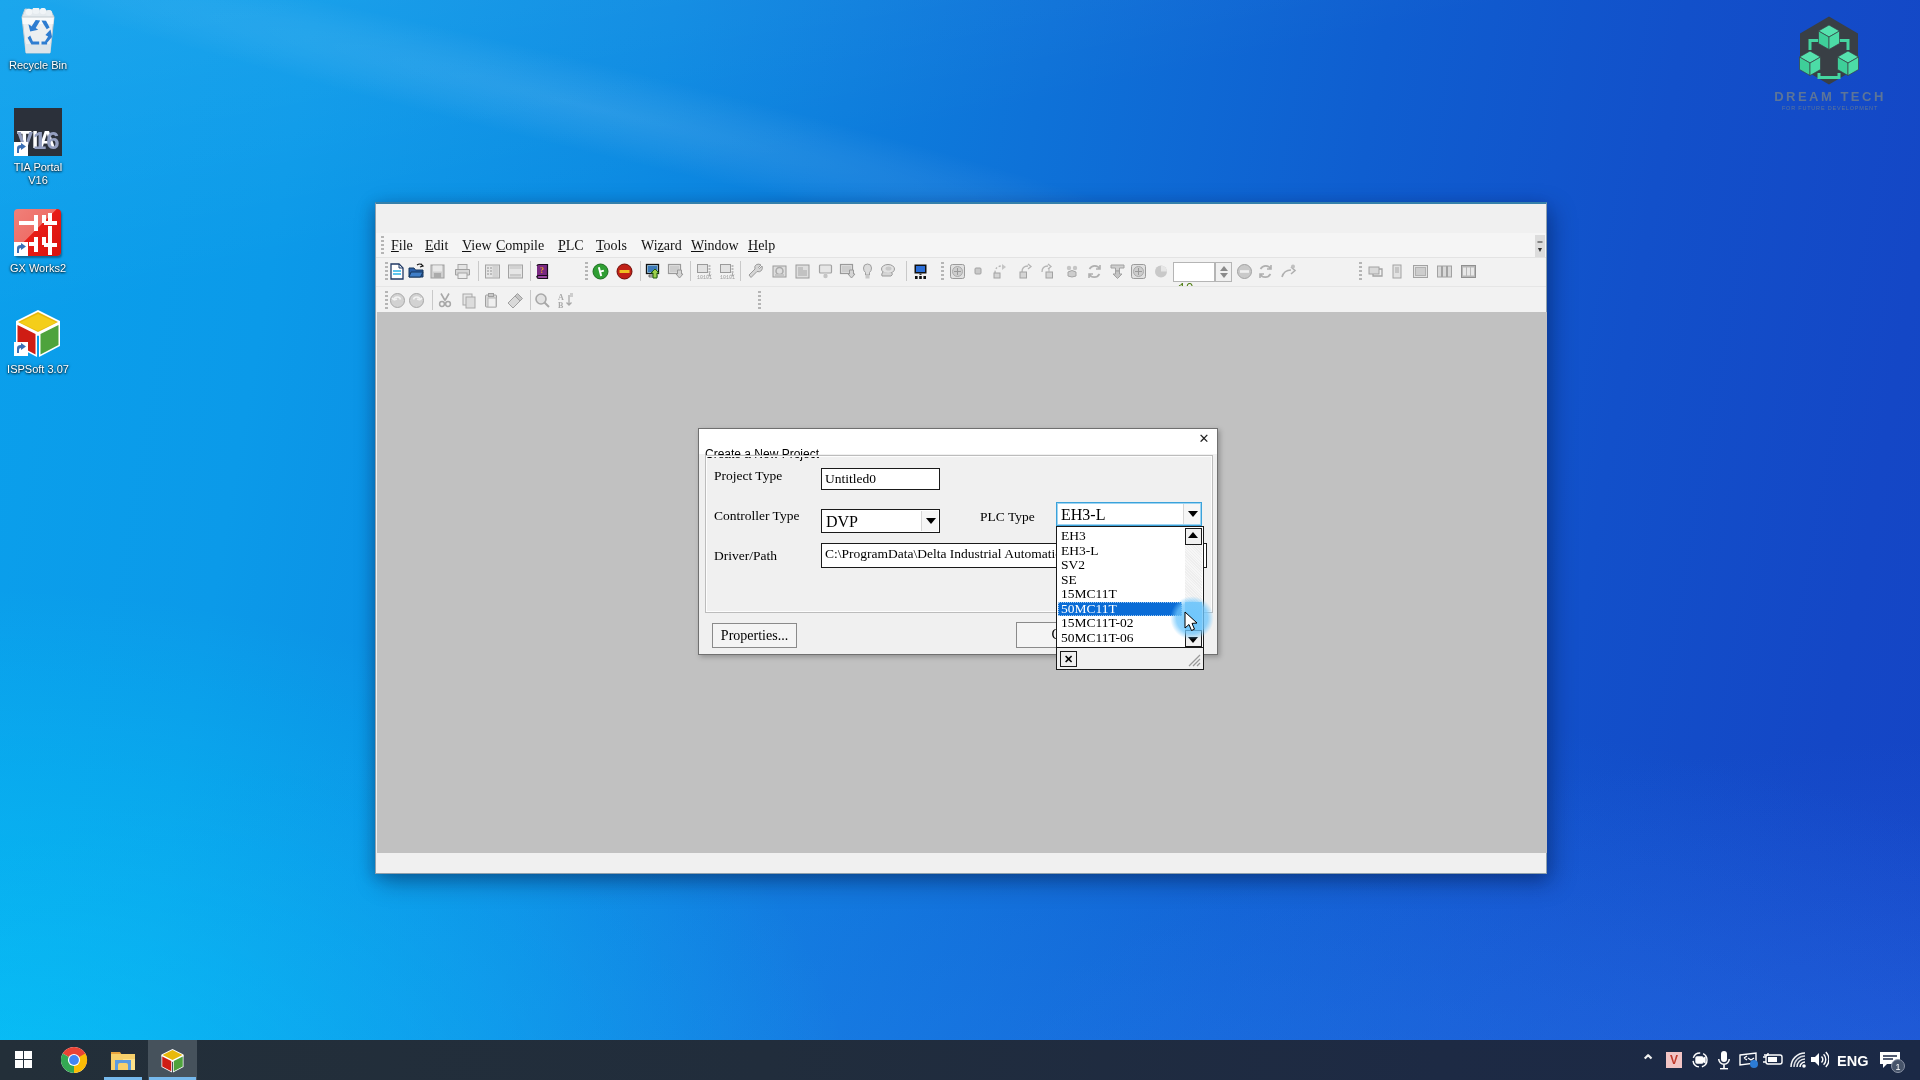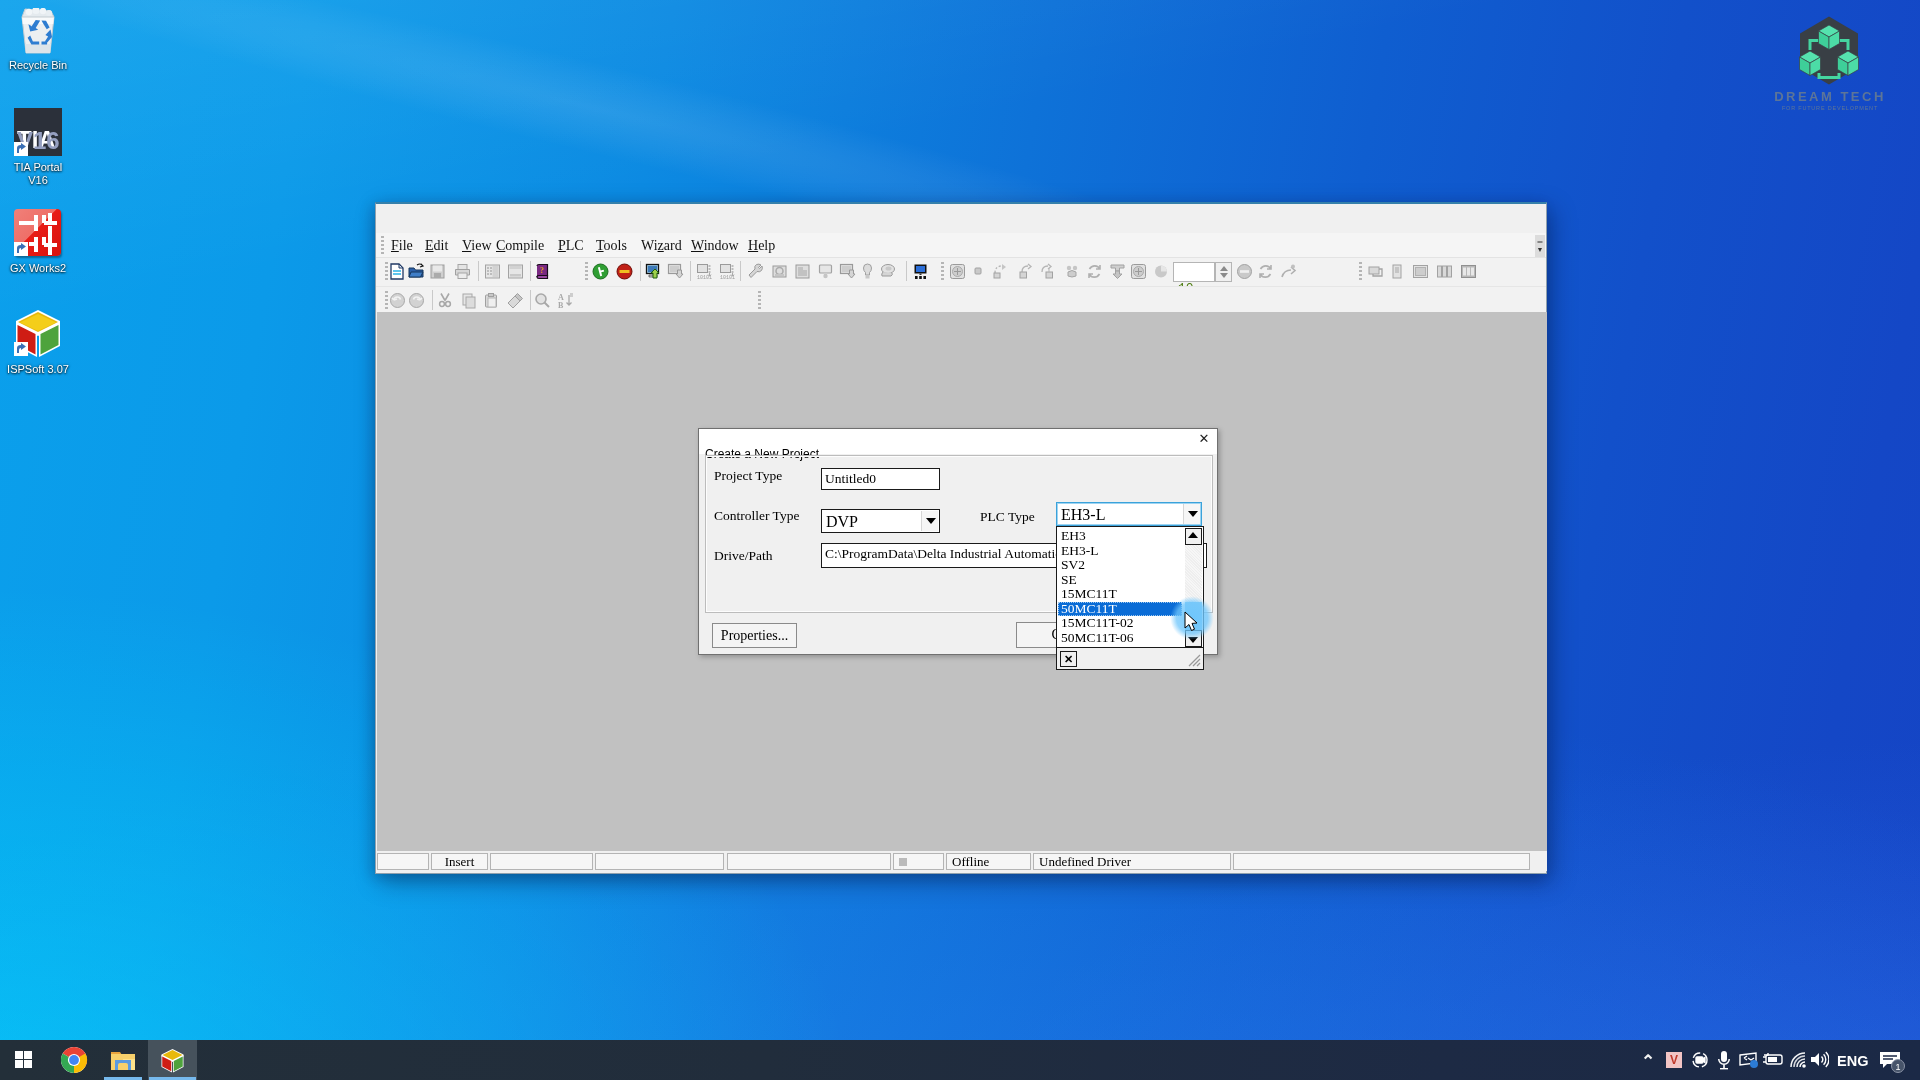--- a/index.html
+++ b/index.html
@@ -557,48 +557,37 @@
           <text x="0" y="16" font-size="8" fill="#a8a8a8" font-family="Liberation Serif" font-weight="bold">B</text>
           <path d="M11 3 L11 13 M8.5 10.5 L11 13 L13.5 10.5" stroke="#a8a8a8" fill="none" stroke-width="1.3"></path>
           <path d="M12 2 L15 2 M12 4 L15 4" stroke="#a8a8a8" stroke-width="1"></path>
         </svg>
       </div>
     <div class="grip" style="left:382px;"></div>
   </div>
 
   <div id="client"></div>
 
-  <div id="statusbar">
-    <div class="sseg" style="left:0px; width:52px;"></div>
-    <div class="sseg" style="left:54px; width:57px; text-align:center; padding-left:0;">Insert</div>
-    <div class="sseg" style="left:113px; width:103px;"></div>
-    <div class="sseg" style="left:218px; width:129px;"></div>
-    <div class="sseg" style="left:350px; width:164px;"></div>
-    <div class="sseg" style="left:516px; width:51px;"><span style="display:inline-block;width:8px;height:8px;background:#bbb;margin-top:4px;"></span></div>
-    <div class="sseg" style="left:569px; width:85px;">Offline</div>
-    <div class="sseg" style="left:656px; width:198px;">Undefined Driver</div>
-    <div class="sseg" style="left:856px; width:297px;"></div>
-  </div>
 </div>
 
 <div id="dlg">
   <div id="dlgtitle">
     <div class="dtext">Create a New Project</div>
     <div id="dlgclose">✕</div>
   </div>
   <div class="gbox"></div>
   <div class="dlabel2" style="left:15px; top:39px;">Project Type</div>
   <div class="tbox" style="left:122px; top:39px; width:119px; height:22px;">Untitled0</div>
   <div class="dlabel2" style="left:15px; top:79px;">Controller Type</div>
   <div class="combo" style="left:122px; top:80px; width:119px; height:24px;">
     <div class="ctext">DVP</div>
       <div class="carr"></div>
   </div>
   <div class="dlabel2" style="left:281px; top:80px;">PLC Type</div>
-  <div class="dlabel2" style="left:15px; top:119px;">Drive/Path</div>
+  <div class="dlabel2" style="left:15px; top:119px;">Driver/Path</div>
   <div class="tbox" style="left:122px; top:114px; width:386px; height:25px; overflow:hidden; white-space:nowrap;">C:\ProgramData\Delta Industrial Automation\ISPSoft\Pro</div>
   <div class="btn" style="left:13px; top:194px; width:85px; height:25px; line-height:23px;">Properties...</div>
   <div class="btn" style="left:317px; top:193px; width:110px; height:26px; line-height:24px;">Cancel</div>
 </div>
 
 <div class="combo" style="left:1056px; top:502px; width:146px; height:24px; border:1px solid #3ba2da; outline:1px solid #9ed4f2; outline-offset:-2px;">
   <div class="ctext">EH3-L</div>
     <div class="carr"></div>
 </div>
 

